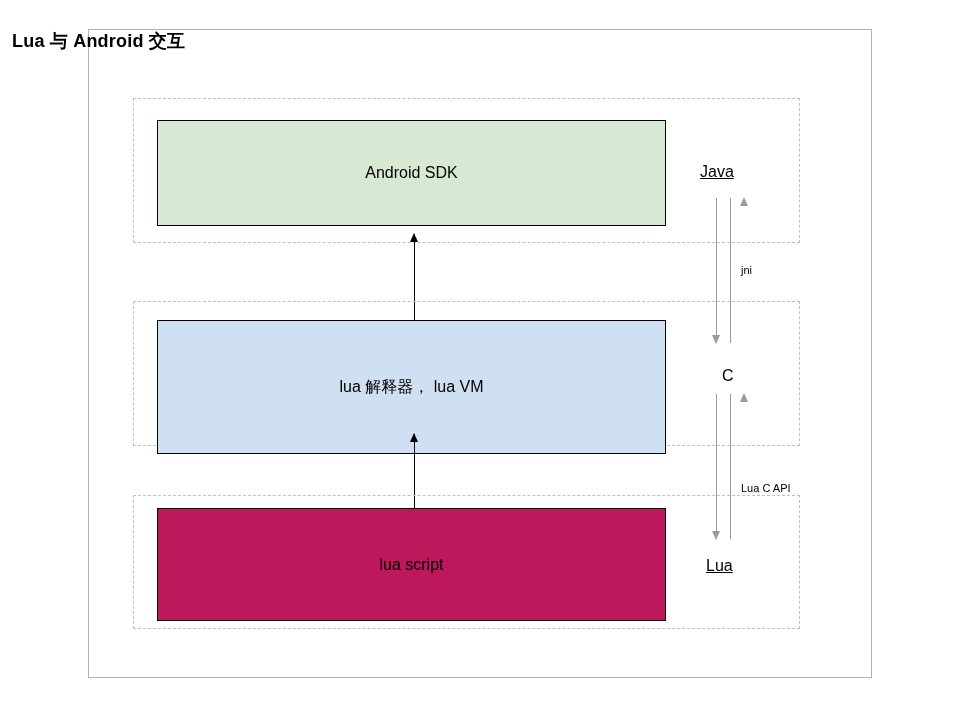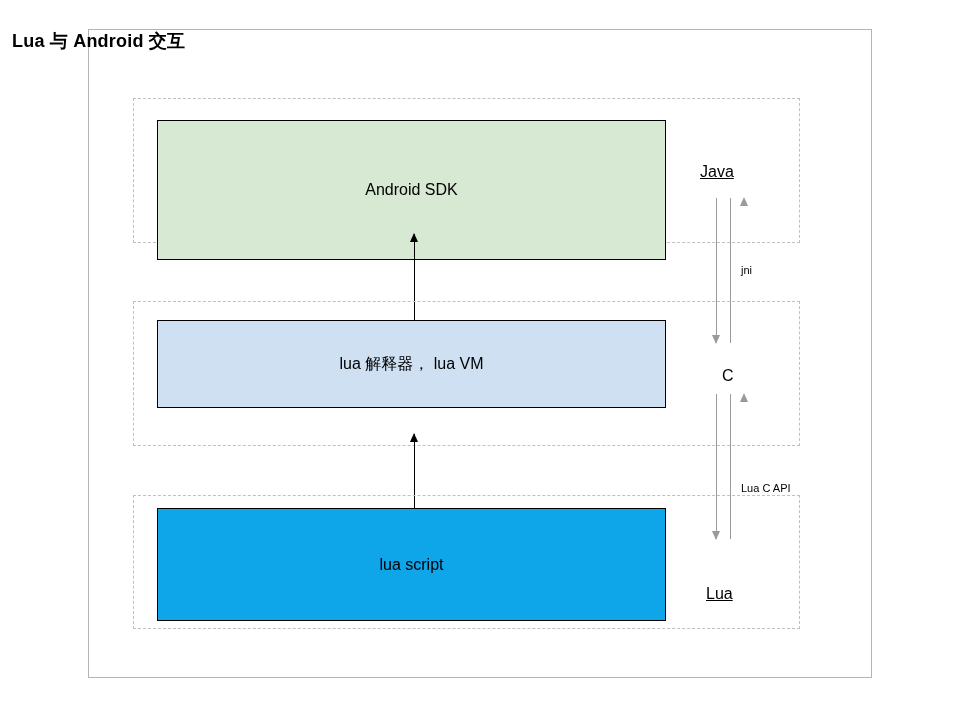--- a/index.html
+++ b/index.html
@@ -61,32 +61,32 @@
     border: 1px solid #000000;
     box-sizing: border-box;
     display: flex;
     align-items: center;
     justify-content: center;
     font-size: 16px;
     color: #000000;
   }
   #box-android-sdk {
     top: 120px;
-    height: 140px;
+    height: 106px;
     background: #d7e8d3;
   }
   #box-lua-vm {
     top: 320px;
-    height: 88px;
+    height: 134px;
     background: #cfe0f2;
   }
   #box-lua-script {
     top: 508px;
     height: 113px;
-    background: #0ea5e9;
+    background: #be185d;
   }
 
   
   .connector {
     position: absolute;
     left: 414px;
     width: 1px;
     background: #000000;
   }
   #connector-vm-to-sdk { top: 234px; height: 86px; }
@@ -143,21 +143,21 @@
 
   
   .stack-label {
     position: absolute;
     font-size: 16px;
     color: #000000;
     white-space: nowrap;
   }
   #stack-label-java { left: 700px; top: 163px; text-decoration: underline; }
   #stack-label-c    { left: 722px; top: 367px; }
-  #stack-label-lua  { left: 706px; top: 585px; text-decoration: underline; }
+  #stack-label-lua  { left: 706px; top: 557px; text-decoration: underline; }
 
   
   .edge-label {
     position: absolute;
     font-size: 11px;
     color: #000000;
     white-space: nowrap;
   }
   #edge-label-jni  { left: 741px; top: 264px; }
   #edge-label-capi { left: 741px; top: 482px; }

